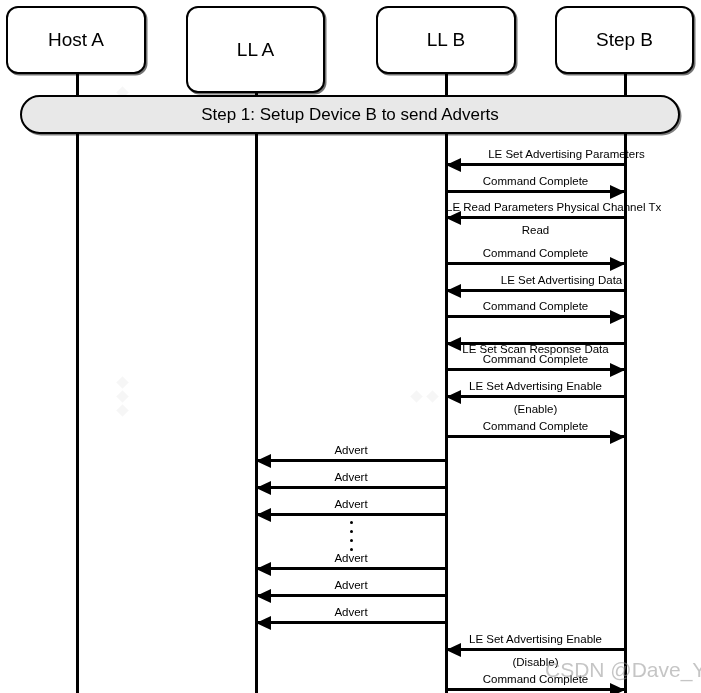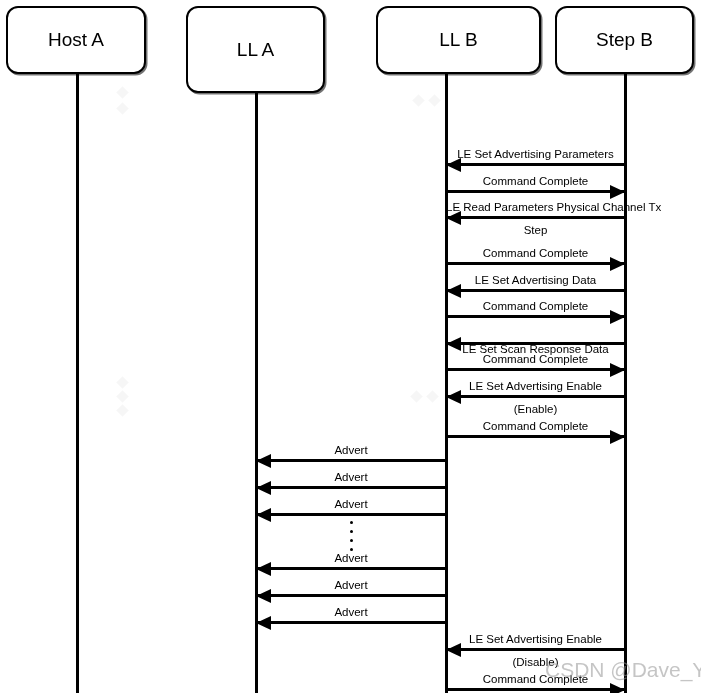--- a/index.html
+++ b/index.html
@@ -141,44 +141,44 @@
       <div class="lifeline" style="left: 445px; top: 74px; height: 619px;"></div>
       <div class="lifeline" style="left: 624px; top: 74px; height: 619px;"></div>
     </div>
   <div id="layer-participants">
       <div class="participant" style="left: 6px; top: 6px; width: 140px; height: 68px; text-align: right;">
         <span>Host A</span>
       </div>
       <div class="participant" style="left: 186px; top: 6px; width: 139px; height: 87px;">
         <span>LL A</span>
       </div>
-      <div class="participant" style="left: 376px; top: 6px; width: 165px; height: 68px;">
+      <div class="participant" style="left: 376px; top: 6px; width: 140px; height: 68px;">
         <span>LL B</span>
       </div>
       <div class="participant" style="left: 555px; top: 6px; width: 139px; height: 68px;">
         <span>Step B</span>
       </div>
     </div>
   <div id="layer-messages">
       <div class="msg" style="left: 446px; top: 163px; width: 179px;"></div>
       <div class="arrowhead left" style="top: 157.5px; left: 446px;"></div>
-      <div class="msg-label" style="left: 446px; width: 179px; top: 148px;">LE Set Advertising Parameters</div>
+      <div class="msg-label" style="left: 446px; width: 179px; top: 148px; padding-left: 31px;">LE Set Advertising Parameters</div>
       <div class="msg" style="left: 446px; top: 190px; width: 179px;"></div>
       <div class="arrowhead right" style="top: 184.5px; left: 610px;"></div>
       <div class="msg-label" style="left: 446px; width: 179px; top: 175px;">Command Complete</div>
       <div class="msg" style="left: 446px; top: 216px; width: 179px;"></div>
       <div class="arrowhead left" style="top: 210.5px; left: 446px;"></div>
       <div class="msg-label" style="left: 446px; width: 179px; top: 201px;">LE Read Parameters Physical Channel Tx</div>
-      <div class="msg-label" style="left: 446px; width: 179px; top: 224px;">Step</div>
+      <div class="msg-label" style="left: 446px; width: 179px; top: 224px;">Read</div>
       <div class="msg" style="left: 446px; top: 262px; width: 179px;"></div>
       <div class="arrowhead right" style="top: 256.5px; left: 610px;"></div>
       <div class="msg-label" style="left: 446px; width: 179px; top: 247px;">Command Complete</div>
       <div class="msg" style="left: 446px; top: 289px; width: 179px;"></div>
       <div class="arrowhead left" style="top: 283.5px; left: 446px;"></div>
-      <div class="msg-label" style="left: 446px; width: 179px; top: 274px;">LE Set Advertising Data</div>
+      <div class="msg-label" style="left: 472px; width: 179px; top: 274px;">LE Set Advertising Data</div>
       <div class="msg" style="left: 446px; top: 315px; width: 179px;"></div>
       <div class="arrowhead right" style="top: 309.5px; left: 610px;"></div>
       <div class="msg-label" style="left: 446px; width: 179px; top: 300px;">Command Complete</div>
       <div class="msg" style="left: 446px; top: 342px; width: 179px;"></div>
       <div class="arrowhead left" style="top: 336.5px; left: 446px;"></div>
       <div class="msg-label" style="left: 446px; width: 179px; top: 343px;">LE Set Scan Response Data</div>
       <div class="msg" style="left: 446px; top: 368px; width: 179px;"></div>
       <div class="arrowhead right" style="top: 362.5px; left: 610px;"></div>
       <div class="msg-label" style="left: 446px; width: 179px; top: 353px;">Command Complete</div>
       <div class="msg" style="left: 446px; top: 395px; width: 179px;"></div>
@@ -208,20 +208,23 @@
       <div class="msg-label" style="left: 256px; width: 190px; top: 606px;">Advert</div>
       <div class="msg" style="left: 446px; top: 648px; width: 179px;"></div>
       <div class="arrowhead left" style="top: 642.5px; left: 446px;"></div>
       <div class="msg-label" style="left: 446px; width: 179px; top: 633px;">LE Set Advertising Enable</div>
       <div class="msg-label" style="left: 446px; width: 179px; top: 656px;">(Disable)</div>
       <div class="msg" style="left: 446px; top: 688px; width: 179px;"></div>
       <div class="arrowhead right" style="top: 682.5px; left: 610px;"></div>
       <div class="msg-label" style="left: 446px; width: 179px; top: 673px;">Command Complete</div>
     </div>
 
+  <div class="step-banner" id="step-banner" style="left: 20px; top: 95px; width: 660px; height: 39px; background: rgb(232, 232, 232);">
+    <span>Step 1: Setup Device B to send Adverts</span>
+  </div>
 
   <div class="ellipsis-dots" id="advert-ellipsis" style="left: 350px; top: 521px; height: 30px;">
       <span></span>
       <span></span>
       <span></span>
       <span></span>
     </div>
 
   <div class="wm-text" id="wm-text" style="left: 545px; top: 658px; color: rgba(150, 150, 150, 0.55);">CSDN @Dave_Young</div>
 

